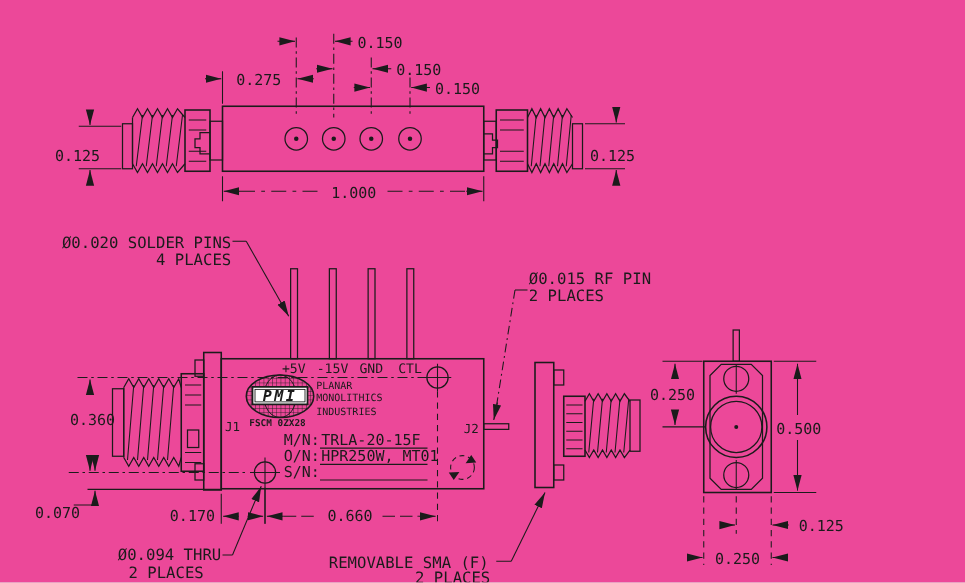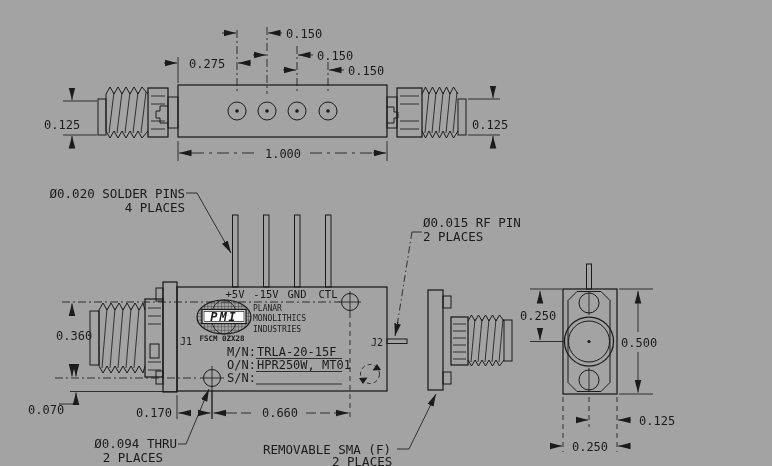--- a/index.html
+++ b/index.html
@@ -1,16 +1,16 @@
 <!DOCTYPE html>
 <html><head>
 <meta charset="utf-8">
 <style>
   html,body{margin:0;padding:0;background:#e9e8e6;}
-  .sheet{position:relative;width:772px;height:466px;background:#a3a3a3;overflow:hidden;
+  .sheet{position:relative;width:772px;height:466px;background:#ec4899;overflow:hidden;
          font-family:"DejaVu Sans Mono",monospace;}
   svg{position:absolute;left:0;top:0;}
   svg text{fill:#1b1b1b;font-family:"DejaVu Sans Mono",monospace;}
   .ol{stroke:#1b1b1b;stroke-width:1.25;fill:none;}
   .ol2{stroke:#1b1b1b;stroke-width:1;fill:none;}
   .thin{stroke:#1b1b1b;stroke-width:0.85;fill:none;}
   .dashdot{stroke:#1b1b1b;stroke-width:0.85;fill:none;stroke-dasharray:8 3 2 3;}
   .dashed{stroke:#1b1b1b;stroke-width:0.85;fill:none;stroke-dasharray:5 4;}
   .dim{font-size:12px;}
   .note{font-size:12.5px;}

